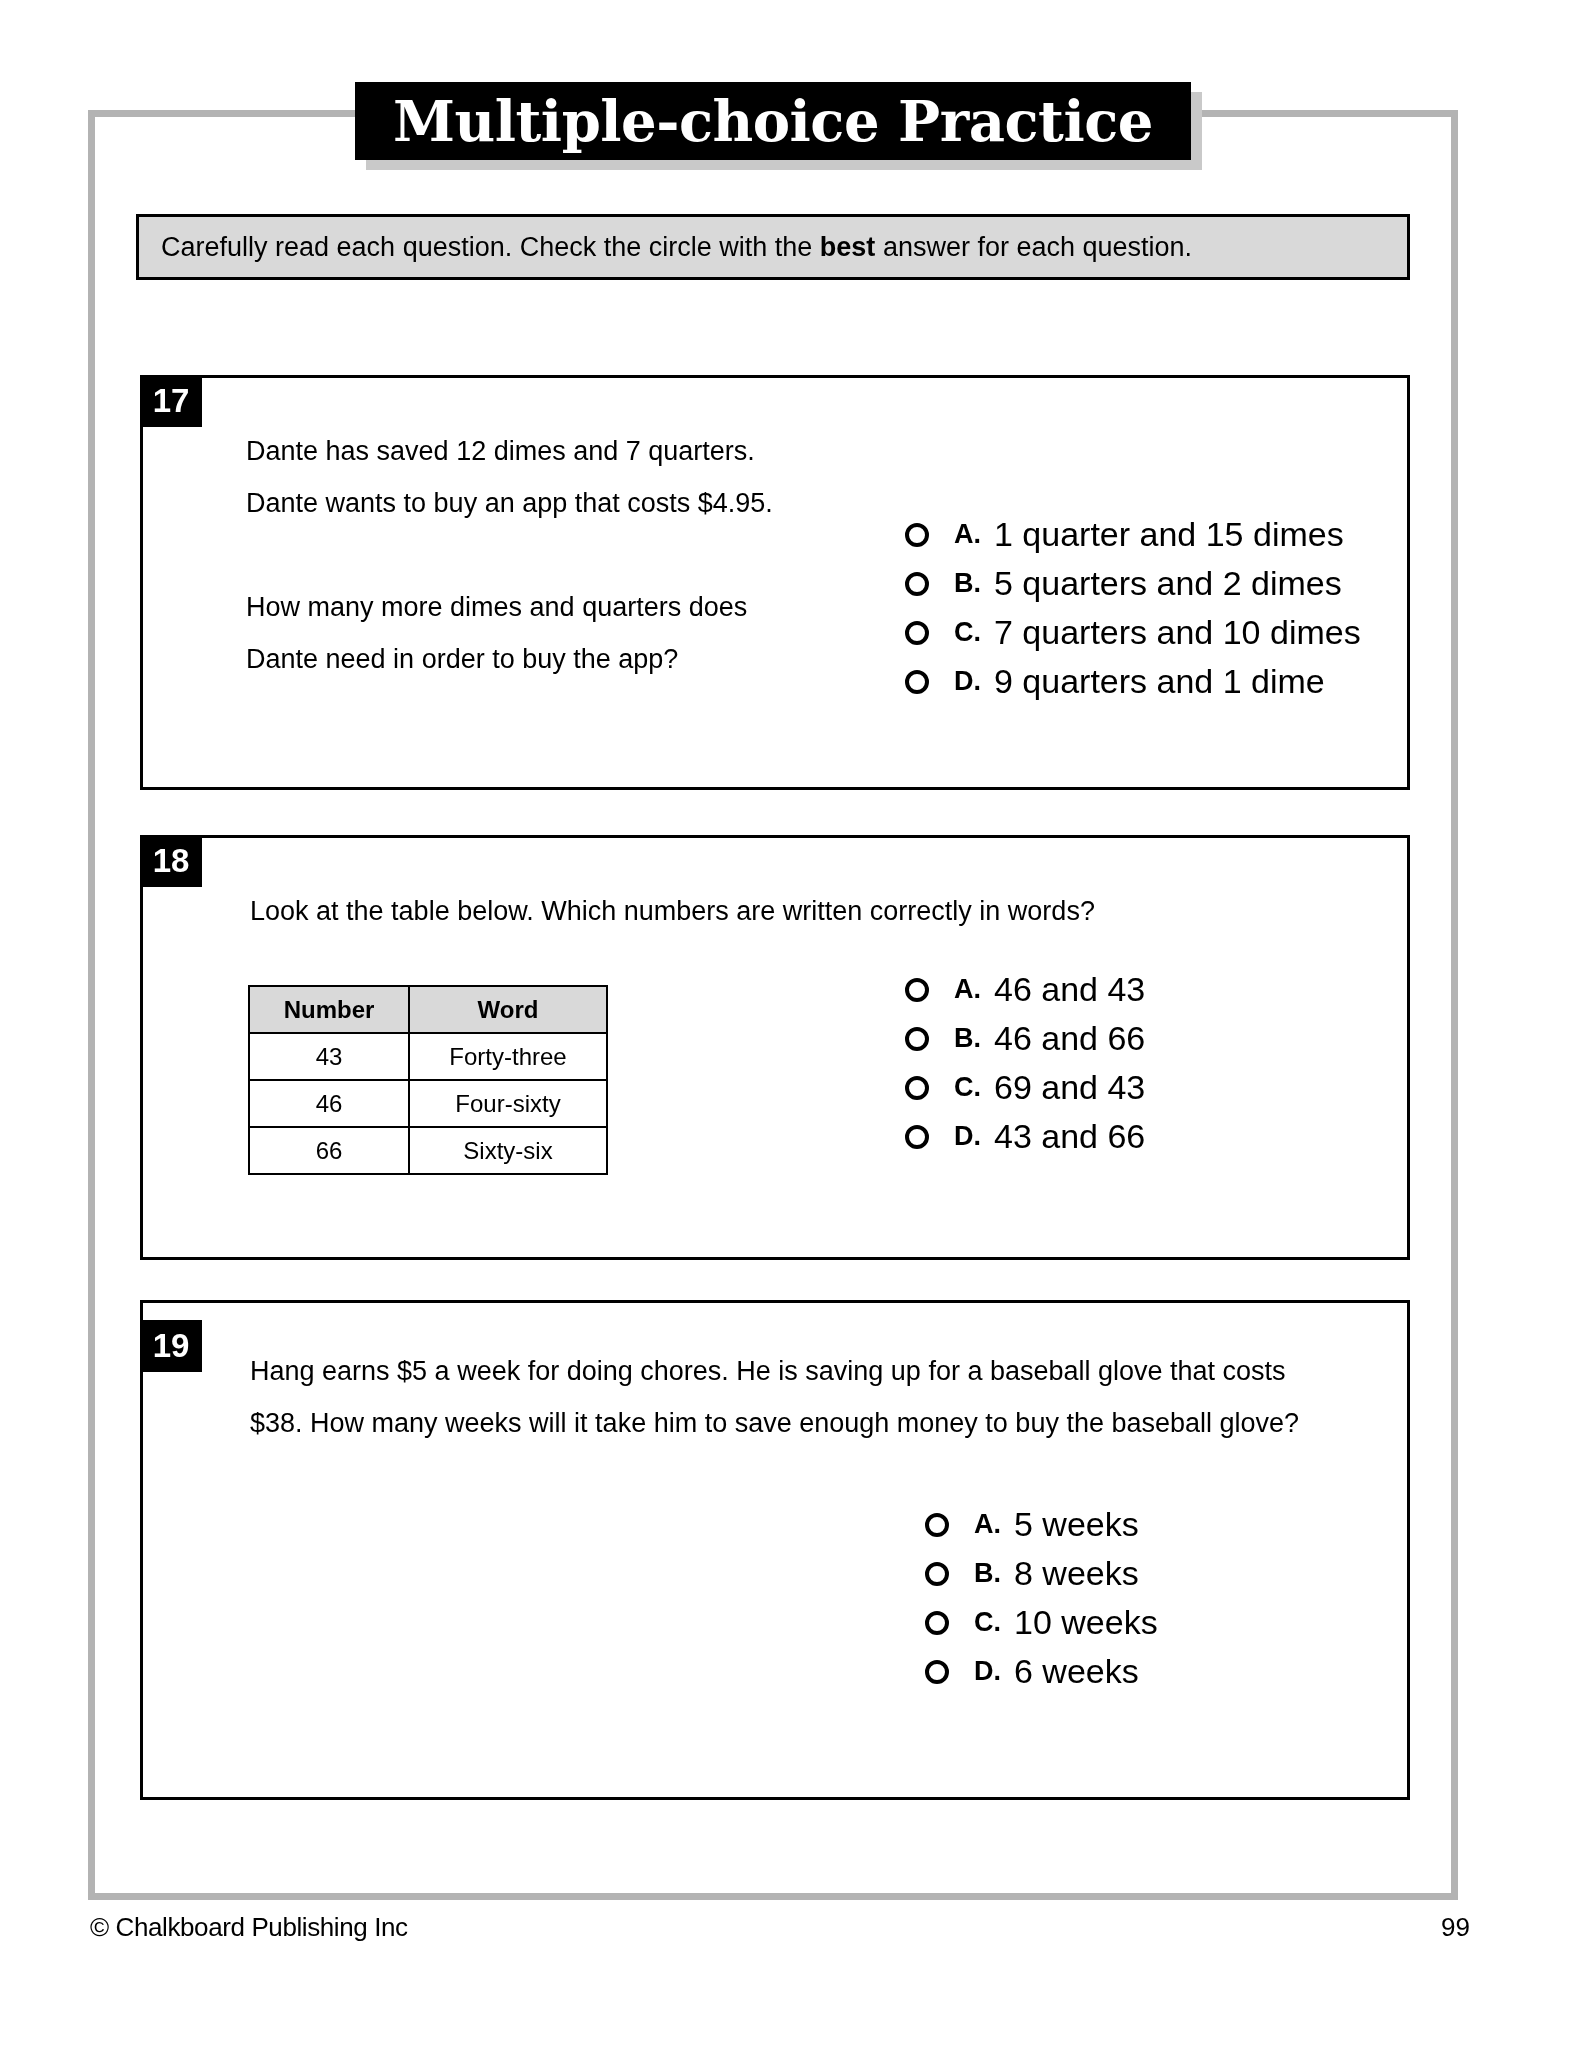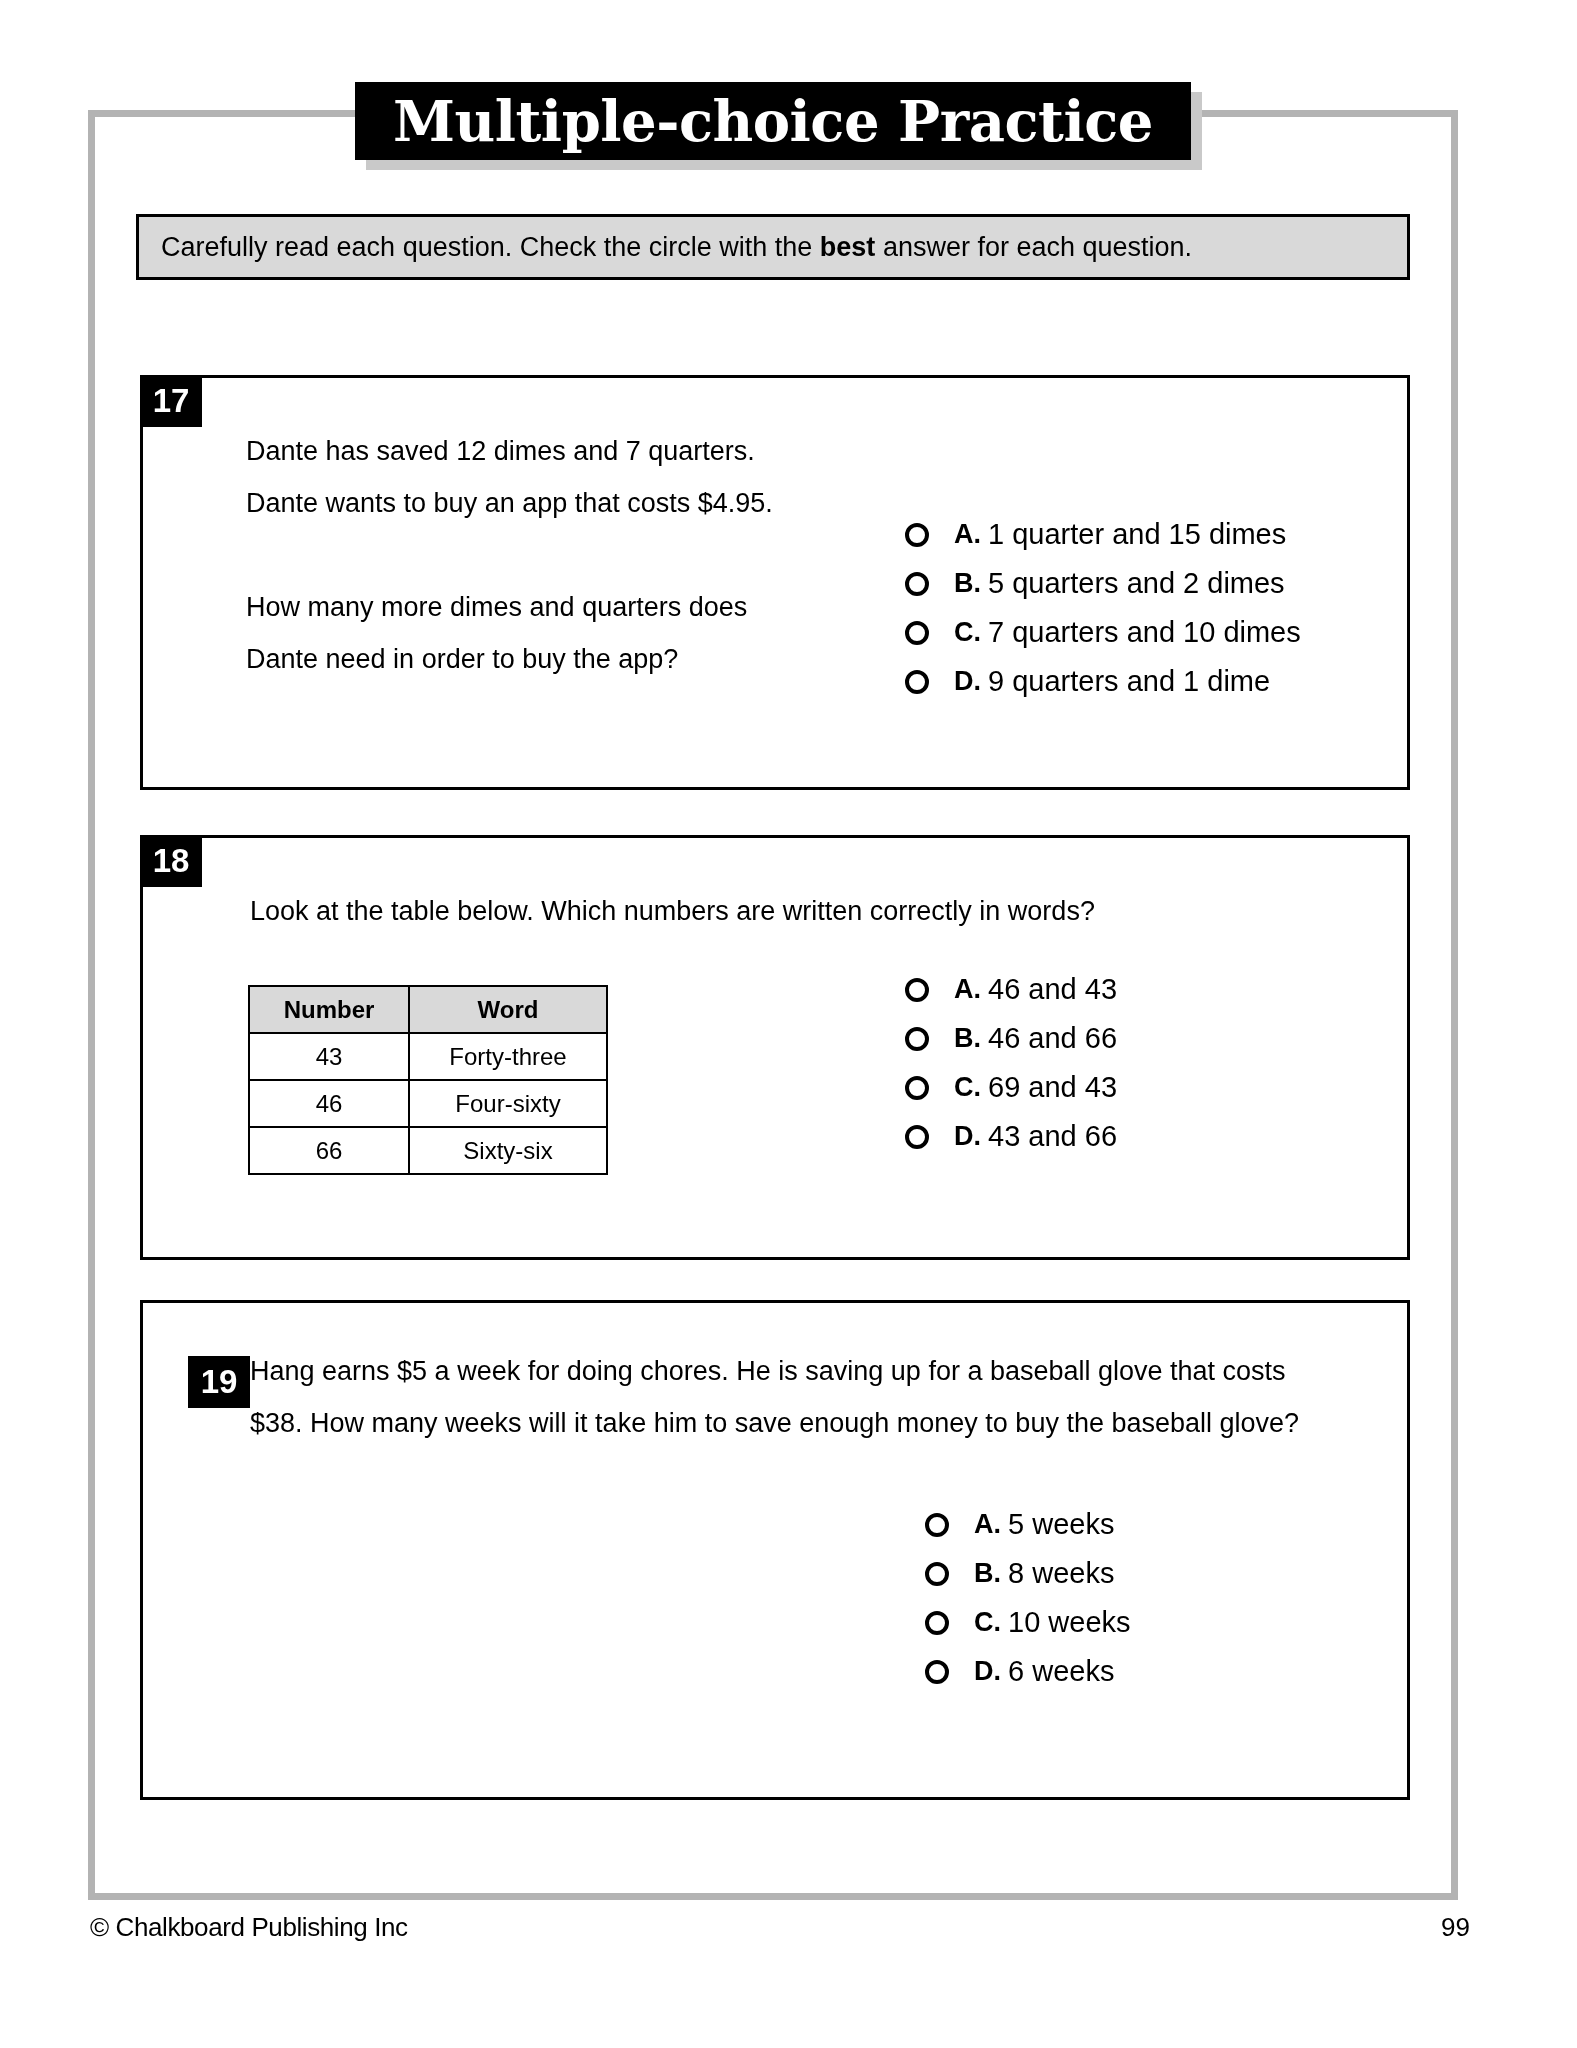--- a/index.html
+++ b/index.html
@@ -99,21 +99,21 @@
     color: #ffffff;
     font-size: 33px;
     font-weight: bold;
     display: flex;
     align-items: center;
     justify-content: center;
     z-index: 5;
   }
   #q17-badge { top: 375px; }
   #q18-badge { top: 835px; }
-  #q19-badge { top: 1356px; margin-left: 48px; }
+  #q19-badge { top: 1320px; }
 
   
   .q-stem {
     position: absolute;
     font-size: 27px;
     line-height: 52px;
     color: #000000;
     white-space: pre-line;
   }
   #q17-stem { left: 246px; top: 425px; width: 600px; }
@@ -140,22 +140,22 @@
     box-sizing: border-box;
     flex: 0 0 auto;
   }
   .option-letter {
     font-size: 27px;
     font-weight: bold;
     margin-left: 25px;
     flex: 0 0 auto;
   }
   .option-label {
-    font-size: 29px;
-    margin-left: 7px;
+    font-size: 34px;
+    margin-left: 13px;
     flex: 0 0 auto;
   }
 
   
   .data-table {
     position: absolute;
     left: 248px;
     top: 985px;
     border-collapse: collapse;
   }

